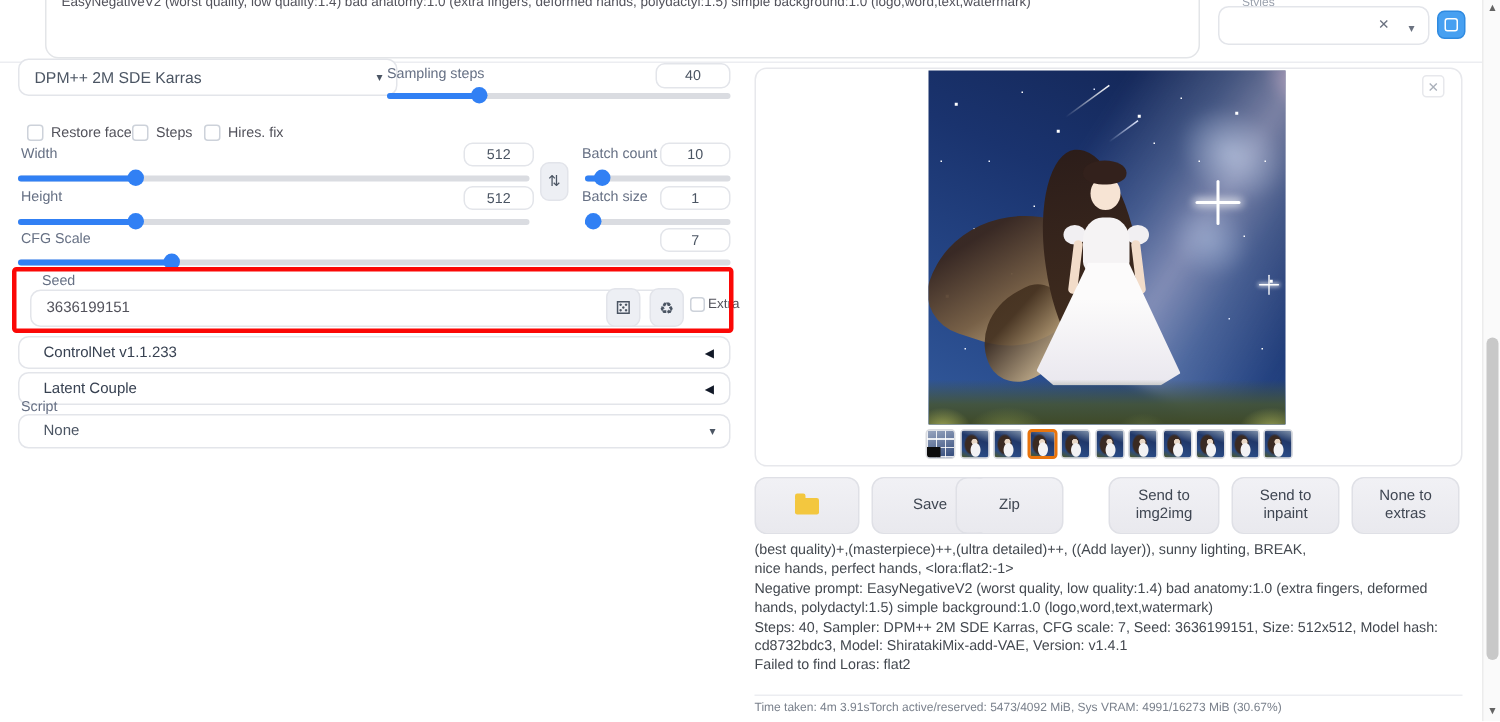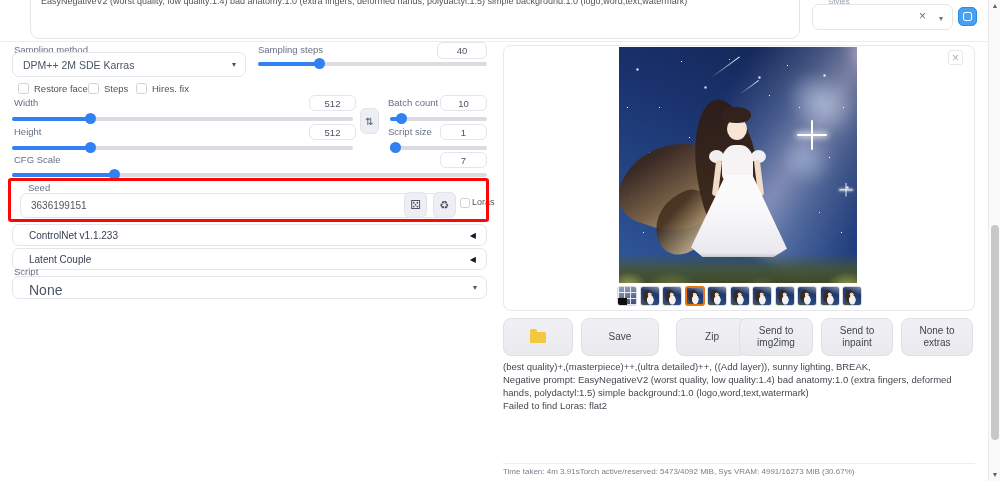--- a/index.html
+++ b/index.html
@@ -157,21 +157,21 @@
   <div class="box styles-box">
     <span class="styles-clear">×</span>
     <span class="styles-caret">▾</span>
   </div>
   <div class="styles-apply">
     <span class="sq"></span>
   </div>
   <div class="top-divider"></div>
 
   <div class="lbl" style="left:14px;top:44px">Sampling method</div>
-  <div class="box" style="left:12px;top:52px;width:234px;height:25px">
+  <div class="box" style="left:12px;top:39px;width:253px;height:25px">
     <span style="position:absolute;left:10px;top:6px;font-size:10.5px;color:#4b5563">DPM++ 2M SDE Karras</span>
     <span class="caret">▾</span>
   </div>
   <div class="lbl" style="left:258px;top:44px">Sampling steps</div>
   <div class="valbox" style="left:437px;top:42px;width:50px;height:17px;line-height:16px">40</div>
   <div class="slider" style="left:258px;top:58px;width:229px">
     <div class="track"></div>
       <div class="fill" style="width:26.5%"></div>
     <div class="handle" style="left:calc(26.5% - 5px)"></div>
   </div>
@@ -201,21 +201,21 @@
     <div class="handle" style="left:calc(11% - 5px)"></div>
   </div>
 
   <div class="lbl" style="left:14px;top:126px">Height</div>
   <div class="valbox" style="left:309px;top:124px;width:47px;height:16px">512</div>
   <div class="slider" style="left:12px;top:142px;width:341px">
     <div class="track"></div>
       <div class="fill" style="width:23%"></div>
     <div class="handle" style="left:calc(23% - 5px)"></div>
   </div>
-  <div class="lbl" style="left:388px;top:126px">Script size</div>
+  <div class="lbl" style="left:388px;top:126px">Batch size</div>
   <div class="valbox" style="left:440px;top:124px;width:47px;height:16px">1</div>
   <div class="slider" style="left:390px;top:142px;width:97px">
     <div class="track"></div>
       <div class="fill" style="width:3%"></div>
     <div class="handle" style="left:0"></div>
   </div>
 
   <div class="lbl" style="left:14px;top:154px">CFG Scale</div>
   <div class="valbox" style="left:440px;top:152px;width:47px;height:16px">7</div>
   <div class="slider" style="left:12px;top:169px;width:475px">
@@ -227,33 +227,33 @@
   <div class="seed-highlight"></div>
   <div class="lbl" style="left:28px;top:182px">Seed</div>
   <input id="seed-input" spellcheck="false" value="3636199151" style="">
   <div class="toolbtn" style="left:404px;top:192px;width:23px;height:26px;font-size:12px">
     <span>⚄</span>
   </div>
   <div class="toolbtn" style="left:433px;top:192px;width:23px;height:26px;font-size:11px">
     <span>♻</span>
   </div>
   <div class="cb" style="left:460px;top:198px;width:10px;height:10px"></div>
-  <div class="cb-label" style="left:472px;top:197px;font-size:9px">Loras</div>
+  <div class="cb-label" style="left:472px;top:197px;font-size:9px">Extra</div>
 
   <div class="accordion" style="top:224px">
     <span>ControlNet v1.1.233</span>
     <span class="arr">◀</span>
   </div>
   <div class="accordion" style="top:248px">
     <span>Latent Couple</span>
     <span class="arr">◀</span>
   </div>
   <div class="lbl" style="left:14px;top:266px">Script</div>
   <div class="box" style="left:12px;top:276px;width:475px;height:23px">
-    <span style="position:absolute;left:16px;top:5px;font-size:14px;color:#4b5563">None</span>
+    <span style="position:absolute;left:16px;top:5px;font-size:10px;color:#4b5563">None</span>
     <span class="caret">▾</span>
   </div>
 
   <div class="out-panel"></div>
   <div class="art">
     <div class="milkyway"></div>
     <div class="stars"></div>
     <div class="shoot1"></div>
     <div class="shoot2"></div>
     <div class="star-cross"></div>
@@ -284,28 +284,30 @@
     <div class="thumb"></div>
     <div class="thumb"></div>
     <div class="thumb"></div>
     <div class="thumb"></div>
   </div>
 
   <div class="action" style="left:503px;width:70px">
     <span class="folder-icon"></span>
   </div>
   <div class="action" style="left:581px;width:78px">Save</div>
-  <div class="action" style="left:676px;width:72px">Zip</div>
+  <div class="action" style="left:637px;width:72px">Zip</div>
   <div class="action" style="left:739px;width:74px">Send to img2img</div>
   <div class="action" style="left:821px;width:72px">Send to inpaint</div>
   <div class="action" style="left:901px;width:72px">None to extras</div>
 
   <div class="info">
     <div>(best quality)+,(masterpiece)++,(ultra detailed)++, ((Add layer)), sunny lighting, BREAK,</div>
+    <div>nice hands, perfect hands, &lt;lora:flat2:-1&gt;</div>
     <div>Negative prompt: EasyNegativeV2 (worst quality, low quality:1.4) bad anatomy:1.0 (extra fingers, deformed hands, polydactyl:1.5) simple background:1.0 (logo,word,text,watermark)</div>
+    <div>Steps: 40, Sampler: DPM++ 2M SDE Karras, CFG scale: 7, Seed: 3636199151, Size: 512x512, Model hash: cd8732bdc3, Model: ShiratakiMix-add-VAE, Version: v1.4.1</div>
     <div>Failed to find Loras: flat2</div>
   </div>
   <div class="time-divider"></div>
   <div class="time">Time taken: 4m 3.91sTorch active/reserved: 5473/4092 MiB, Sys VRAM: 4991/16273 MiB (30.67%)</div>
 
   <div class="scrollbar">
     <div class="sb-arrow" style="top:0">▲</div>
     <div class="sb-thumb"></div>
     <div class="sb-arrow" style="bottom:0;top:auto">▼</div>
   </div>

